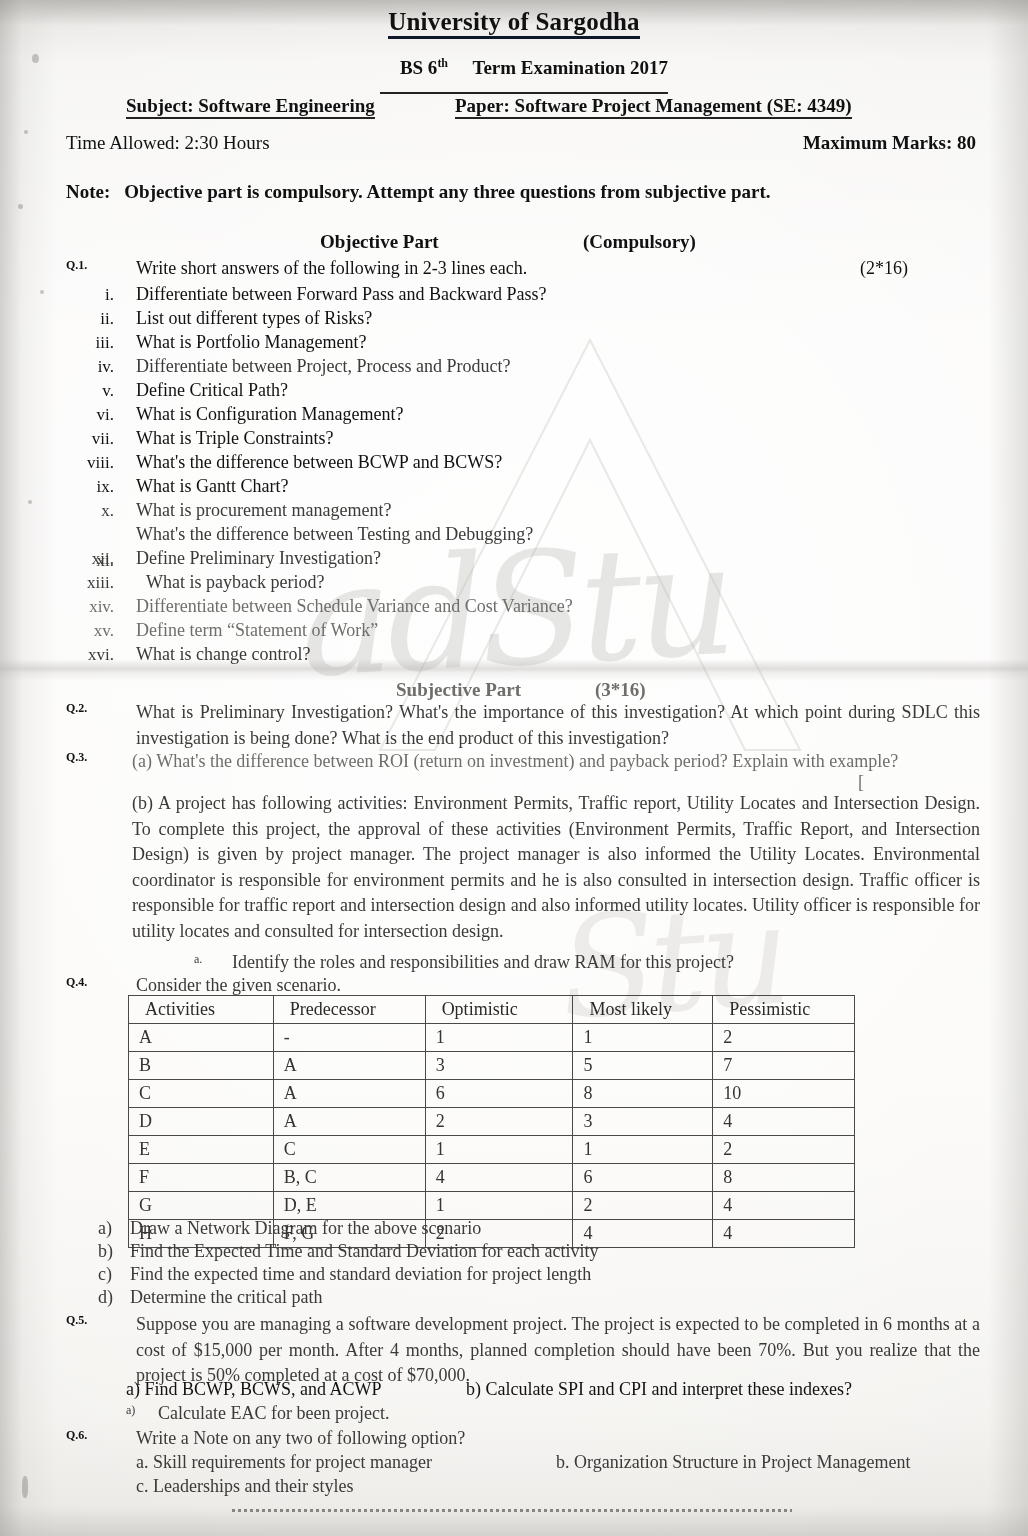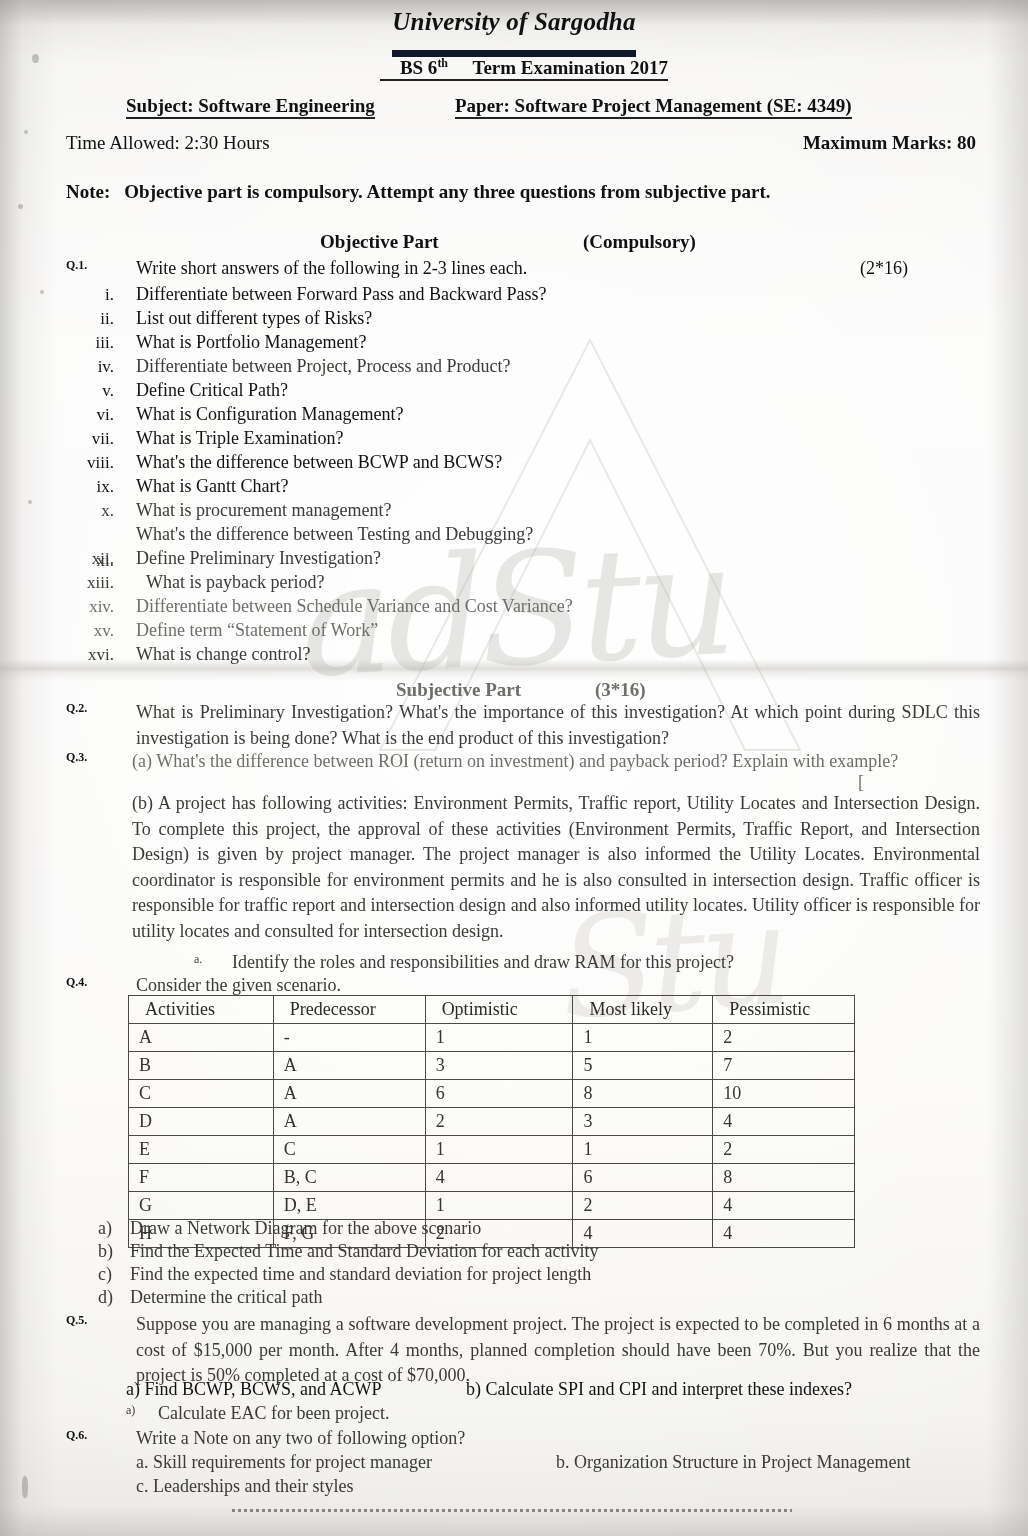--- a/index.html
+++ b/index.html
@@ -109,28 +109,28 @@
   .ink-mid { color: #3b3a38; }
   .ink-faint { color: #6f6e6b; }
 
   
   .doc-title {
     position: absolute; left: 0; right: 0; top: 8px;
     text-align: center;
     font-size: 25px; font-weight: bold;
     letter-spacing: 0.2px;
   }
-  .doc-title span { border-bottom: 7px solid #0f172a; padding-bottom: 15px; font-style: italic; }
+  .doc-title span { border-bottom: 3px solid #0f172a; padding-bottom: 1px; }
 
   .doc-subtitle {
     position: absolute; left: 0; right: 0; top: 56px;
     text-align: center;
     font-size: 19px; font-weight: bold;
   }
-  .doc-subtitle span { border-bottom: 2px solid #222; padding-bottom: 1px; margin-left: 20px; }
+  .doc-subtitle span { border-bottom: 2px solid #222; padding-bottom: 14px; margin-left: 20px; }
   .doc-subtitle sup { font-size: 12px; }
 
   .subject-row {
     position: absolute; left: 126px; top: 95px;
     font-size: 19px; font-weight: bold;
   }
   .paper-row {
     position: absolute; left: 455px; top: 95px;
     font-size: 19px; font-weight: bold;
   }
@@ -283,21 +283,21 @@
     <div class="numeral ink-strong" style="left:62px; top:357px;">iv.</div>
     <div class="item-text ink-mid" style="left:136px; top:356px;">Differentiate between Project, Process and Product?</div>
 
     <div class="numeral ink-strong" style="left:62px; top:381px;">v.</div>
     <div class="item-text ink-strong" style="left:136px; top:380px;">Define Critical Path?</div>
 
     <div class="numeral ink-strong" style="left:62px; top:405px;">vi.</div>
     <div class="item-text ink-strong" style="left:136px; top:404px;">What is Configuration Management?</div>
 
     <div class="numeral ink-strong" style="left:62px; top:429px;">vii.</div>
-    <div class="item-text ink-strong" style="left:136px; top:428px;">What is Triple Examination?</div>
+    <div class="item-text ink-strong" style="left:136px; top:428px;">What is Triple Constraints?</div>
 
     <div class="numeral ink-strong" style="left:62px; top:453px;">viii.</div>
     <div class="item-text ink-strong" style="left:136px; top:452px;">What's the difference between BCWP and BCWS?</div>
 
     <div class="numeral ink-strong" style="left:62px; top:477px;">ix.</div>
     <div class="item-text ink-strong" style="left:136px; top:476px;">What is Gantt Chart?</div>
 
     <div class="numeral ink-mid" style="left:62px; top:501px;">x.</div>
     <div class="item-text ink-mid" style="left:136px; top:500px;">What is procurement management?</div>
 

